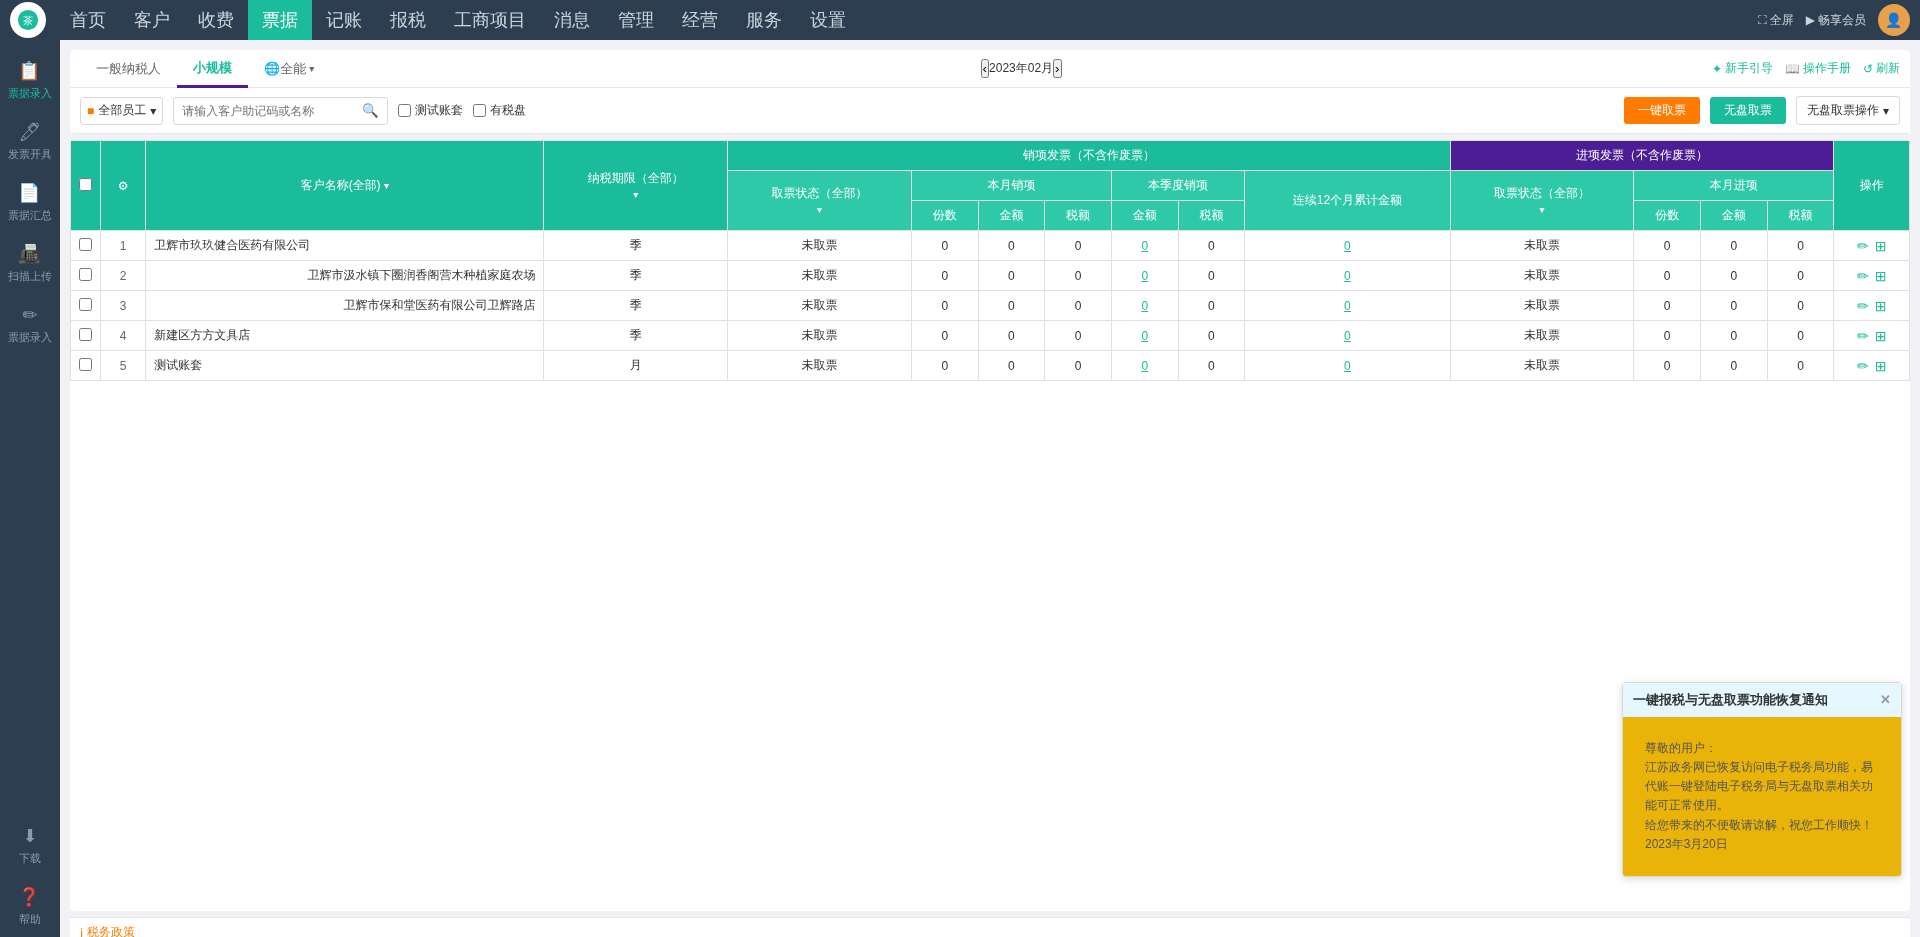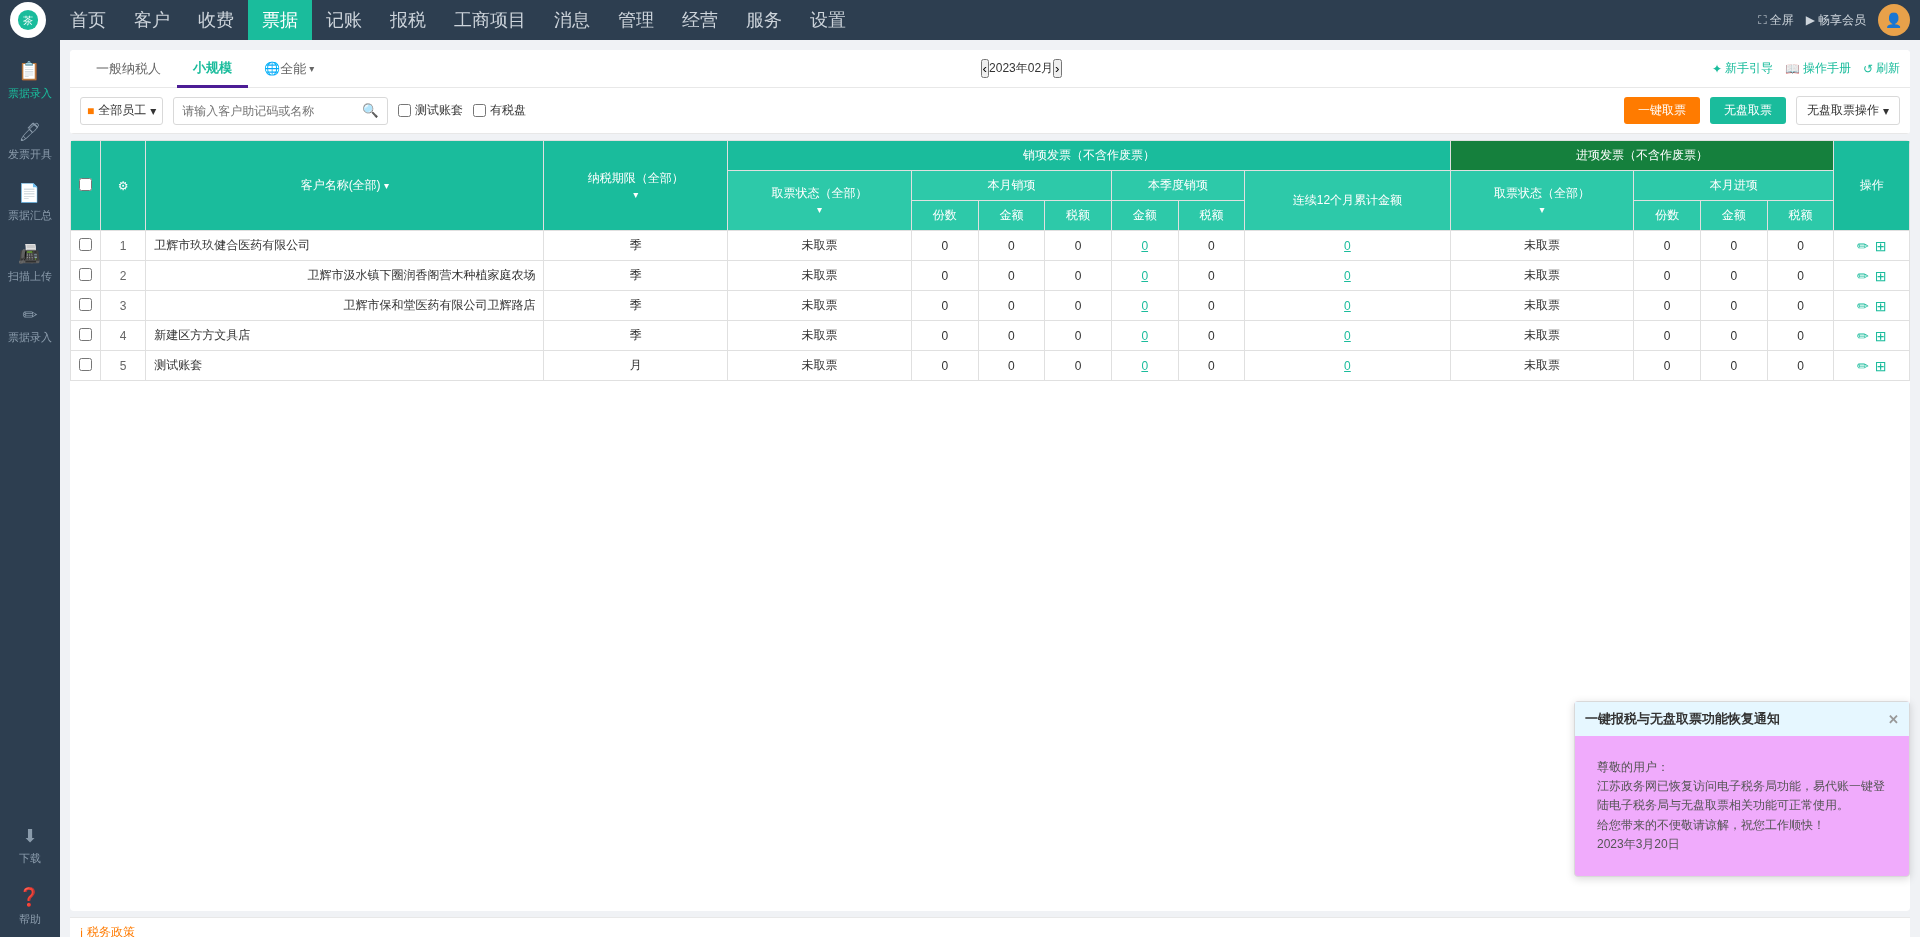--- a/index.html
+++ b/index.html
@@ -240,23 +240,23 @@
     }
     .top-card {
       background: #fff;
       border-radius: 4px;
       overflow: hidden;
     }
 
     
     .notification-popup {
       position: fixed;
-      bottom: 60px; right: 10px;
-      width: 336px;
-      background: #f0abfc;
+      bottom: 60px; right: 18px;
+      width: 280px;
+      background: #eab308;
       border: 1px solid #d9d9d9;
       border-radius: 4px;
       box-shadow: 0 2px 8px rgba(0,0,0,0.15);
       font-size: 12px;
       z-index: 200;
     }
     .notification-popup .notif-header {
       background: #e6f7ff;
       padding: 8px 10px;
       font-weight: bold;
@@ -444,21 +444,21 @@
             <th rowspan="3">⚙</th>
             <th rowspan="3">
               <span>客户名称(全部)</span>
               <span style="font-size:10px;">▾</span>
             </th>
             <th rowspan="3">
               <div>纳税期限（全部）</div>
               <span style="font-size:10px;">▾</span>
             </th>
             <th colspan="7" style="background:#1abc9c;">销项发票（不含作废票）</th>
-            <th colspan="4" style="background:#15803d;">进项发票（不含作废票）</th>
+            <th colspan="4" style="background:#4c1d95;">进项发票（不含作废票）</th>
             <th rowspan="3">操作</th>
           </tr>
           <tr>
             <th rowspan="2" class="sub-header">
               <div>取票状态（全部）</div>
               <span style="font-size:10px;">▾</span>
             </th>
             <th colspan="3" class="sub-header">本月销项</th>
             <th colspan="2" class="sub-header">本季度销项</th>
             <th rowspan="2" class="sub-header">连续12个月累计金额</th>

